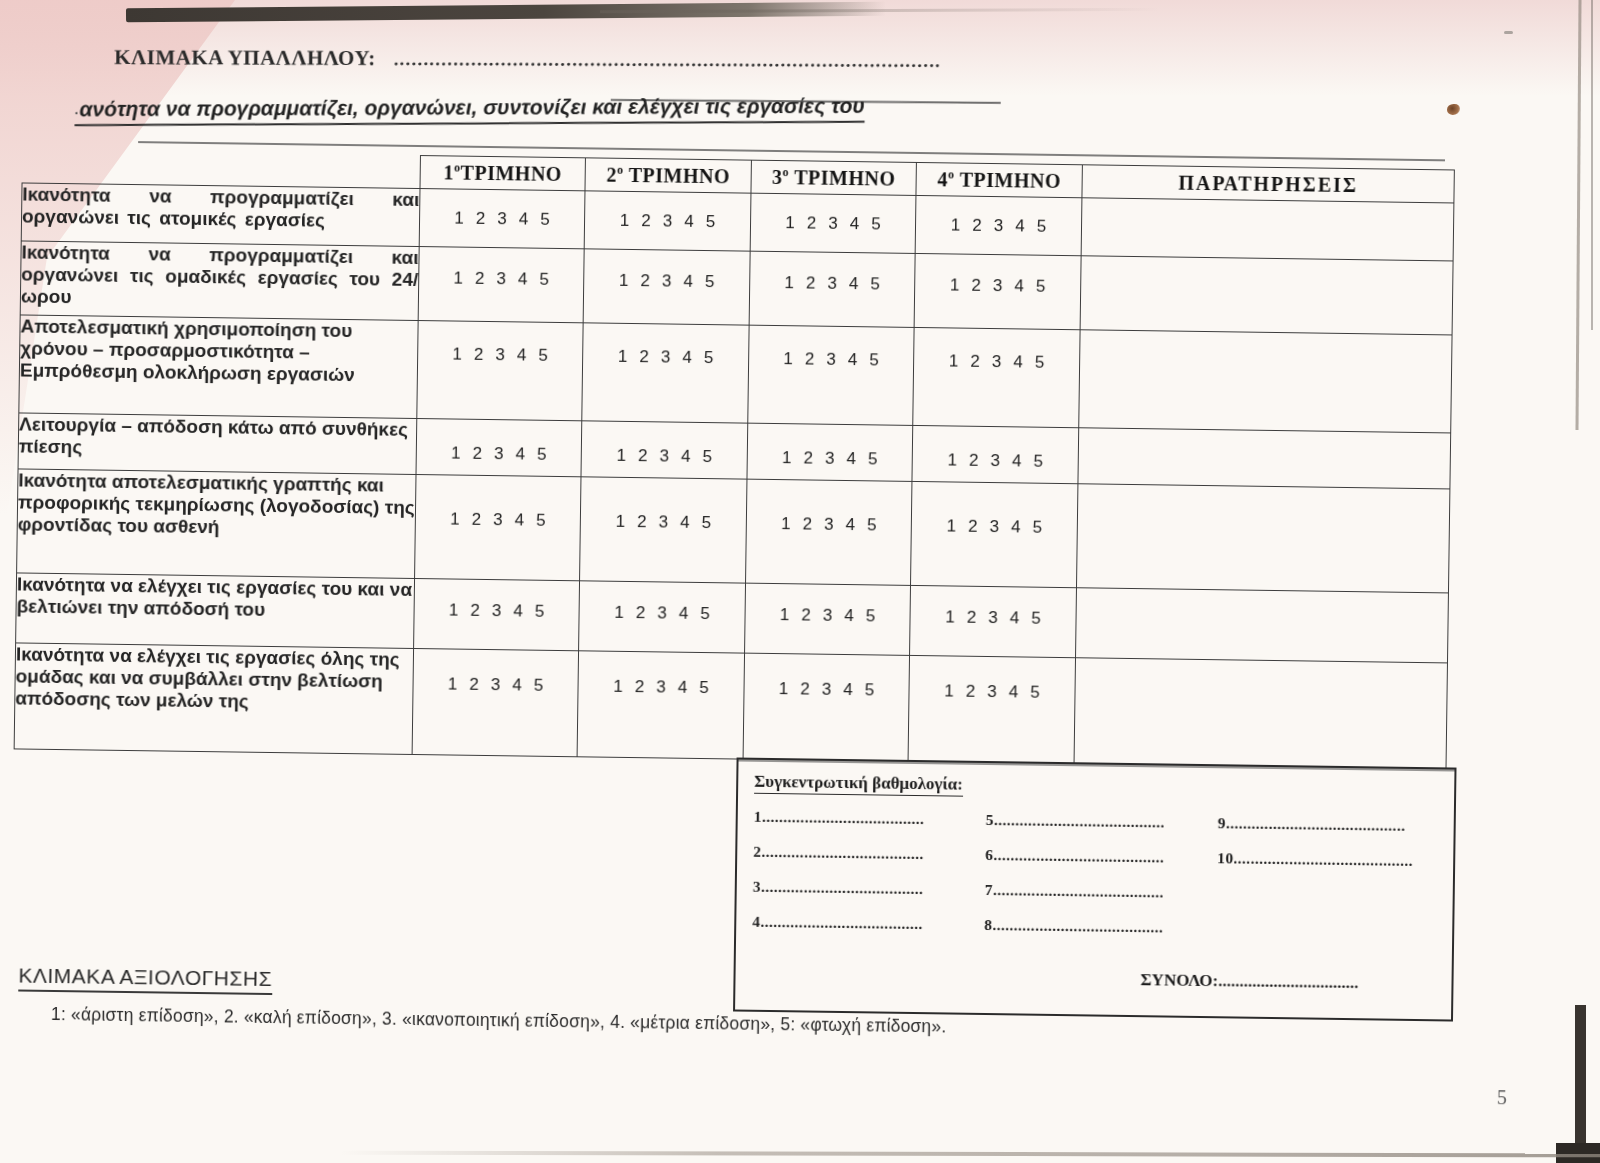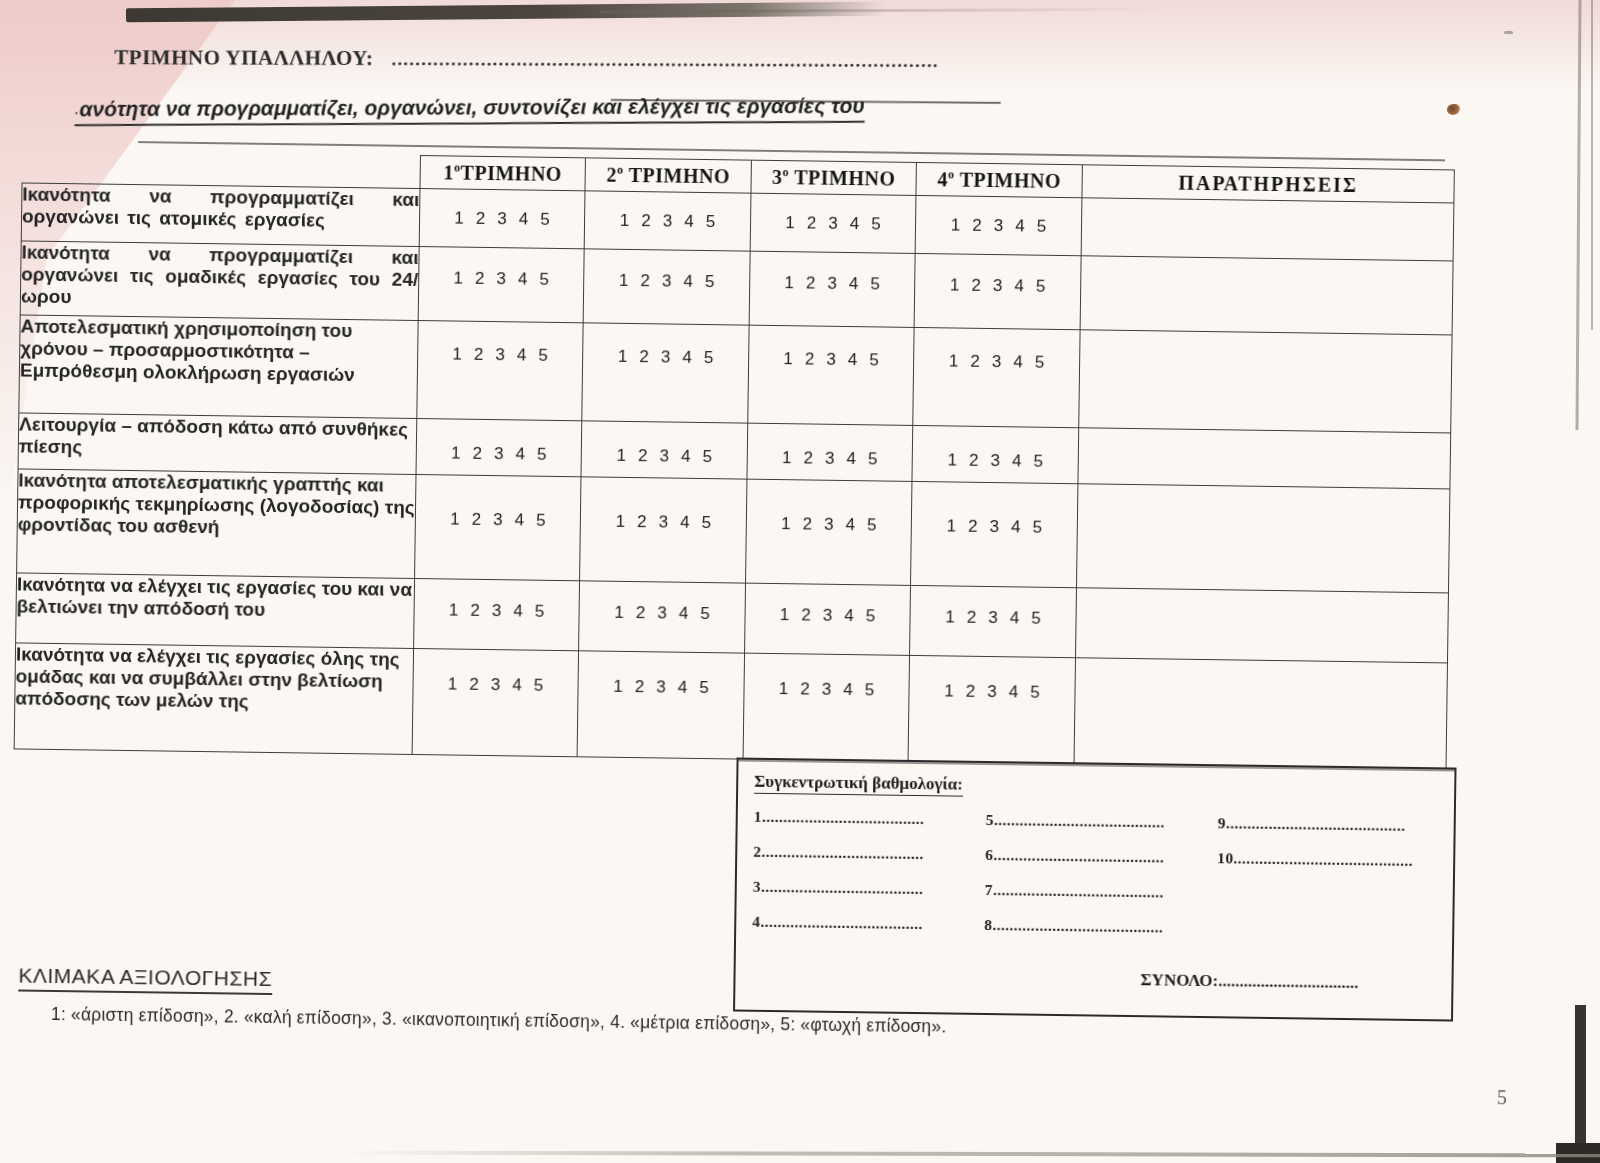--- a/index.html
+++ b/index.html
@@ -107,21 +107,21 @@
   <div class="edge-right-b"></div>
   <div class="edge-right-bottom"></div>
   <div class="corner-br"></div>
   <div class="edge-bottom"></div>
   <div class="speck"></div>
   <div class="tiny-marks"></div>
 
   <div class="paper">
 
     <div class="employee-row">
-      <span class="employee-label">ΤΡΙΜΗΝΟ ΥΠΑΛΛΗΛΟΥ:</span>
+      <span class="employee-label">ΚΛΙΜΑΚΑ ΥΠΑΛΛΗΛΟΥ:</span>
       <span class="employee-dots">............................................................................................</span>
     </div>
     <div class="employee-underline"></div>
 
     <div class="section-title">
       <span class="title-prefix">.</span><span>ανότητα να προγραμματίζει, οργανώνει, συντονίζει και ελέγχει τις εργασίες του</span>
     </div>
 
     <div class="pre-table-line"></div>
 

